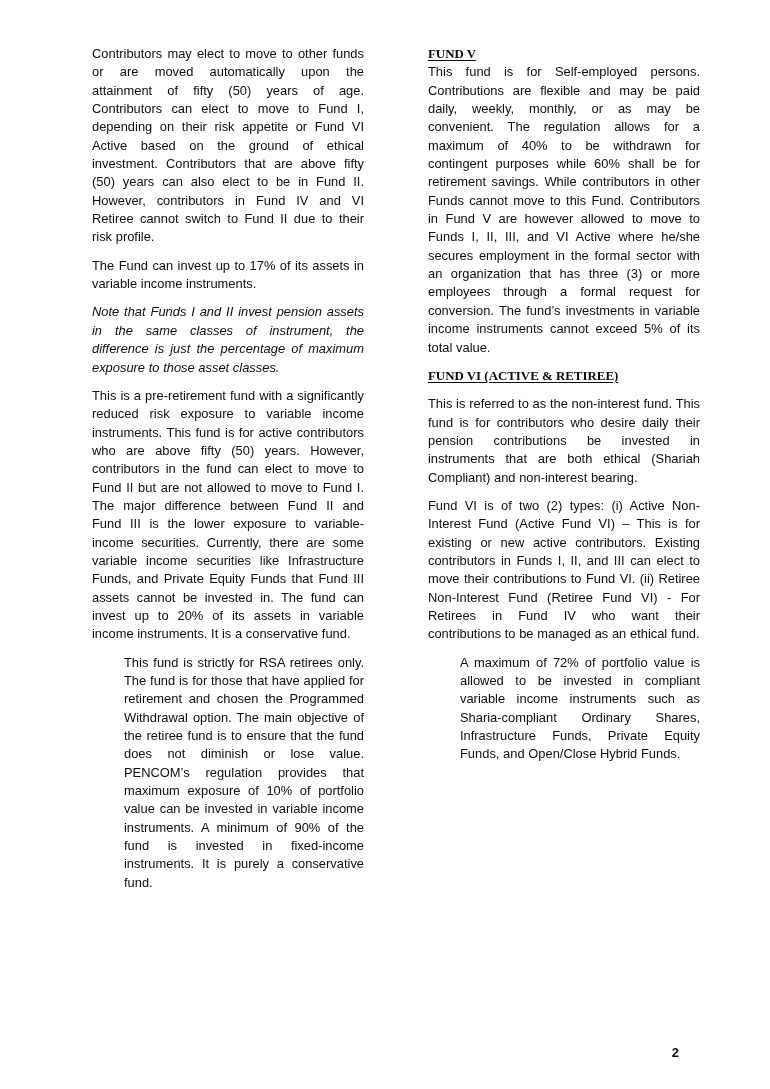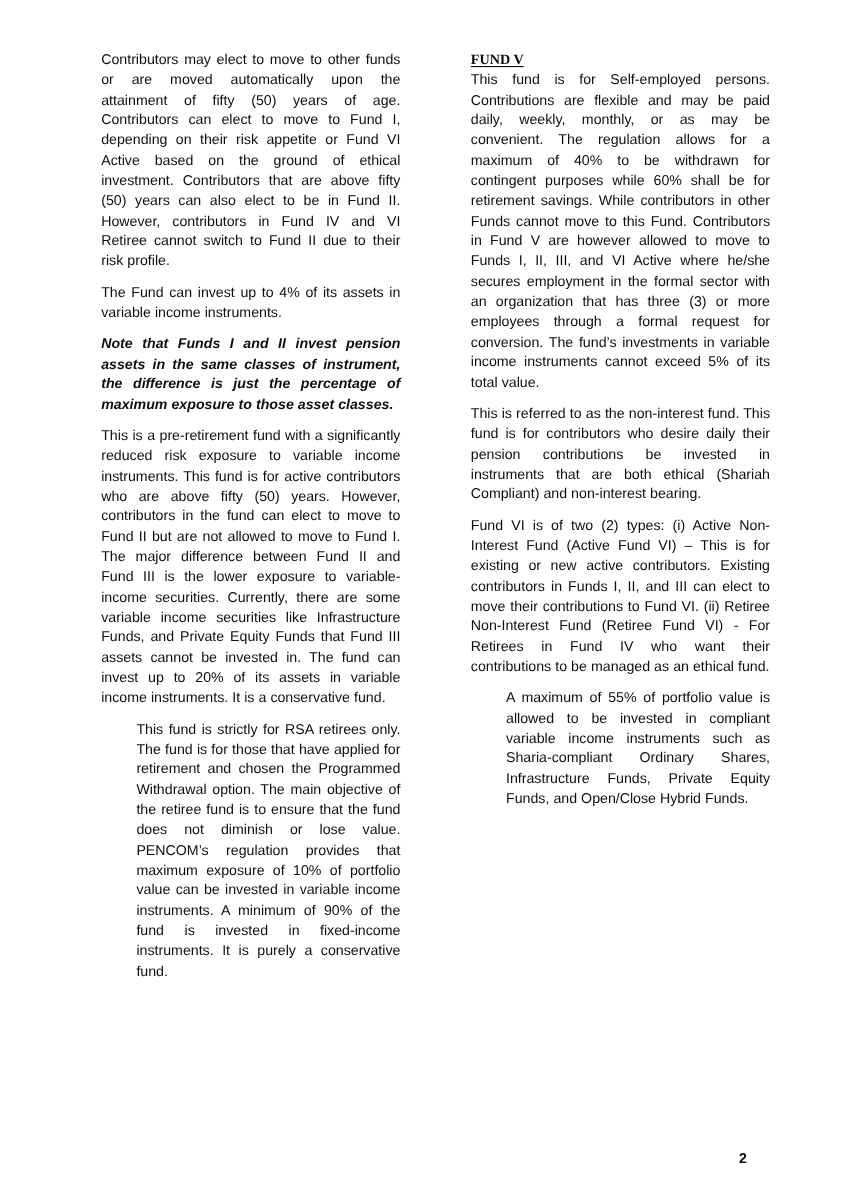--- a/index.html
+++ b/index.html
@@ -40,21 +40,21 @@
     text-align: justify;
     text-justify: inter-word;
     hyphens: none;
     word-spacing: 0.1px;
   }
   p.para:last-child {
     margin-bottom: 0;
     margin-left: 32px;
   }
   p.note {
-    font-weight: bold;
+    font-weight: normal;
     font-style: italic;
   }
   h2.heading {
     margin: 0 0 0 0;
     padding: 0;
     font-size: 12.9px;
     line-height: 18.35px;
     font-weight: bold;
     text-decoration: underline;
     text-underline-offset: 2px;
@@ -81,45 +81,46 @@
 <body>
 
 <div class="page">
 
   <div class="columns">
 
     <div class="column">
 
       <p class="para">Contributors may elect to move to other funds or are moved automatically upon the attainment of fifty (50) years of age. Contributors can elect to move to Fund I, depending on their risk appetite or Fund VI Active based on the ground of ethical investment. Contributors that are above fifty (50) years can also elect to be in Fund II. However, contributors in Fund IV and VI Retiree cannot switch to Fund II due to their risk profile.</p>
 
-      <p class="para">The Fund can invest up to 4% of its assets in variable income instruments.</p>
+      <p class="para">The Fund can invest up to 17% of its assets in variable income instruments.</p>
 
       <p class="para note">Note that Funds I and II invest pension assets in the same classes of instrument, the difference is just the percentage of maximum exposure to those asset classes.</p>
 
 
       <p class="para">This is a pre-retirement fund with a significantly reduced risk exposure to variable income instruments. This fund is for active contributors who are above fifty (50) years. However, contributors in the fund can elect to move to Fund II but are not allowed to move to Fund I. The major difference between Fund II and Fund III is the lower exposure to variable-income securities. Currently, there are some variable income securities like Infrastructure Funds, and Private Equity Funds that Fund III assets cannot be invested in.  The fund can invest up to 20% of its assets in variable income instruments. It is a conservative fund.</p>
 
 
       <p class="para">This fund is strictly for RSA retirees only. The fund is for those that have applied for retirement and chosen the Programmed Withdrawal option. The main objective of the retiree fund is to ensure that the fund does not diminish or lose value. PENCOM’s regulation provides that maximum exposure of 10% of portfolio value can be invested in variable income instruments. A minimum of 90% of the fund is invested in fixed-income instruments. It is purely a conservative fund.</p>
 
     </div>
 
     <div class="column">
 
       <h2 class="heading">FUND V</h2>
 
       <p class="para">This fund is for Self-employed persons. Contributions are flexible and may be paid daily, weekly, monthly, or as may be convenient. The regulation allows for a maximum of 40% to be withdrawn for contingent purposes while 60% shall be for retirement savings. While contributors in other Funds cannot move to this Fund. Contributors in Fund V are however allowed to move to Funds I, II, III, and VI Active where he/she secures employment in the formal sector with an organization that has three (3) or more employees through a formal request for conversion. The fund’s investments in variable income instruments cannot exceed 5% of its total value.</p>
 
+      <h2 class="heading spaced-below">FUND VI (ACTIVE &amp; RETIREE)</h2>
 
       <p class="para">This is referred to as the non-interest fund. This fund is for contributors who desire daily their pension contributions be invested in instruments that are both ethical (Shariah Compliant) and non-interest bearing.</p>
 
       <p class="para">Fund VI is of two (2) types: (i) Active Non-Interest Fund (Active Fund VI) – This is for existing or new active contributors. Existing contributors in Funds I, II, and III can elect to move their contributions to Fund VI. (ii) Retiree Non-Interest Fund (Retiree Fund VI) - For Retirees in Fund IV who want their contributions to be managed as an ethical fund.</p>
 
 
-      <p class="para">A maximum of 55% of portfolio value is allowed to be invested in compliant variable income instruments such as Sharia-compliant Ordinary Shares, Infrastructure Funds, Private Equity Funds, and Open/Close Hybrid Funds.</p>
+      <p class="para">A maximum of 72% of portfolio value is allowed to be invested in compliant variable income instruments such as Sharia-compliant Ordinary Shares, Infrastructure Funds, Private Equity Funds, and Open/Close Hybrid Funds.</p>
 
     </div>
 
   </div>
 
   <div class="page-number">2</div>
 
 </div>
 
 </body></html>

